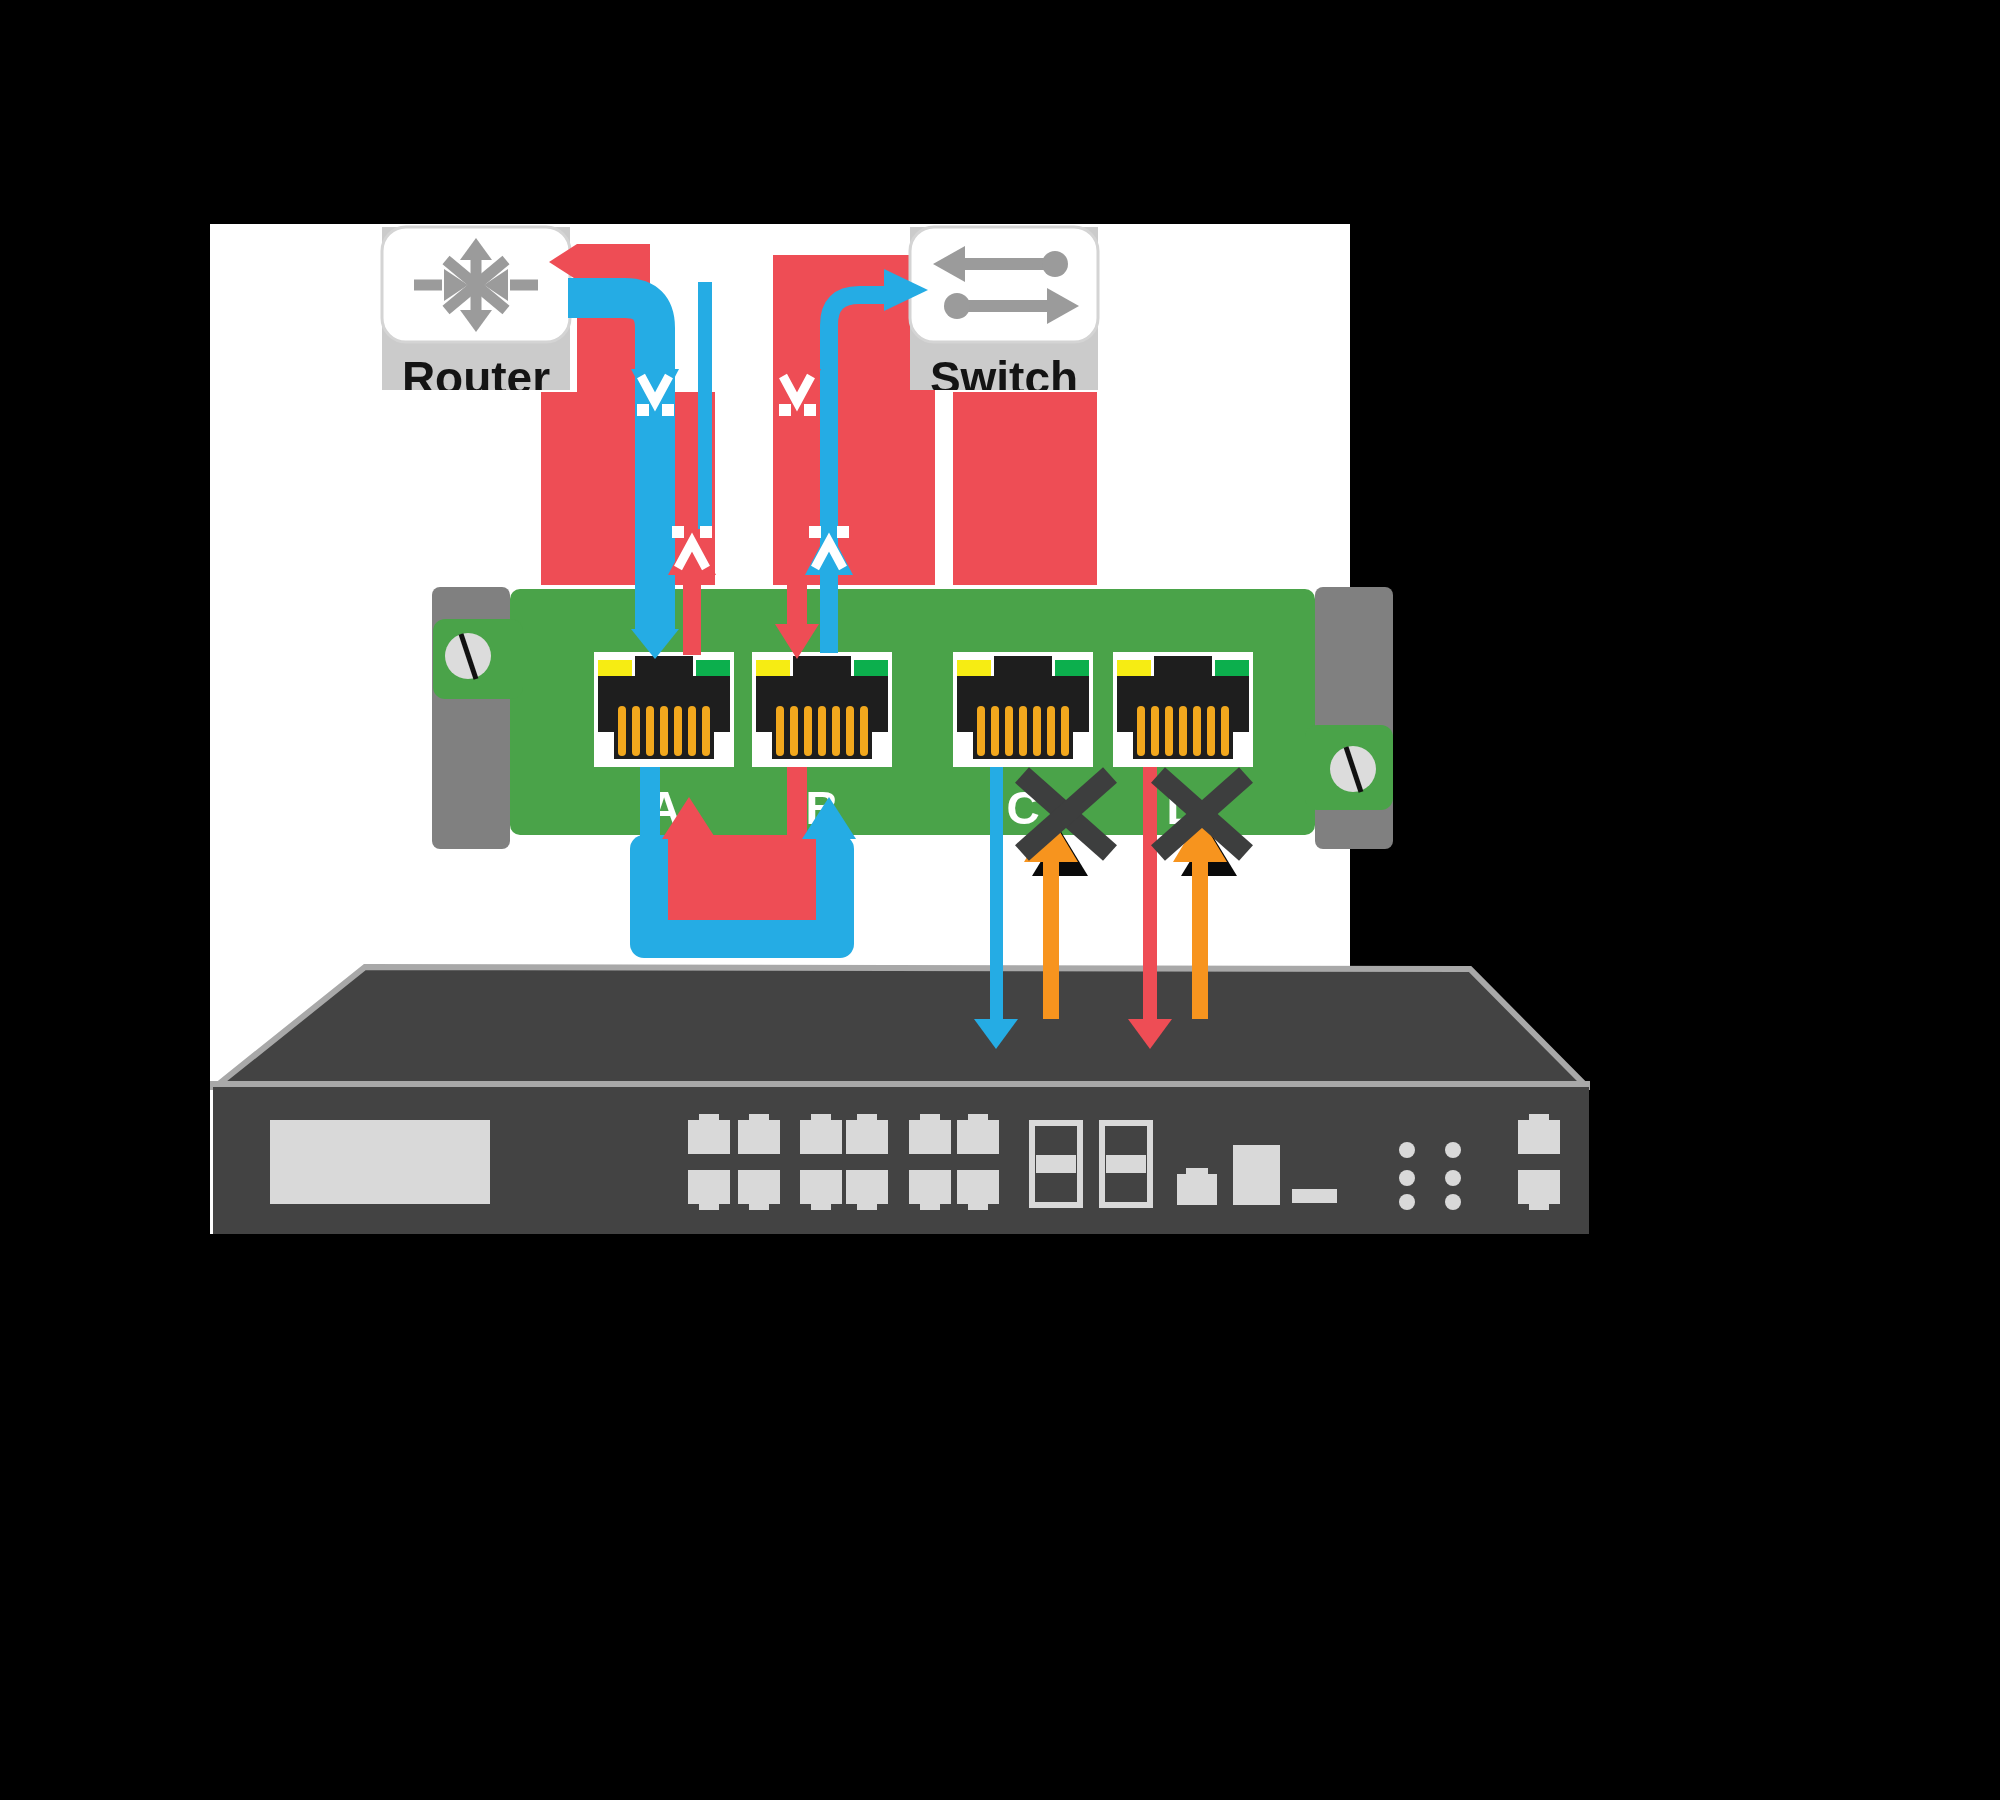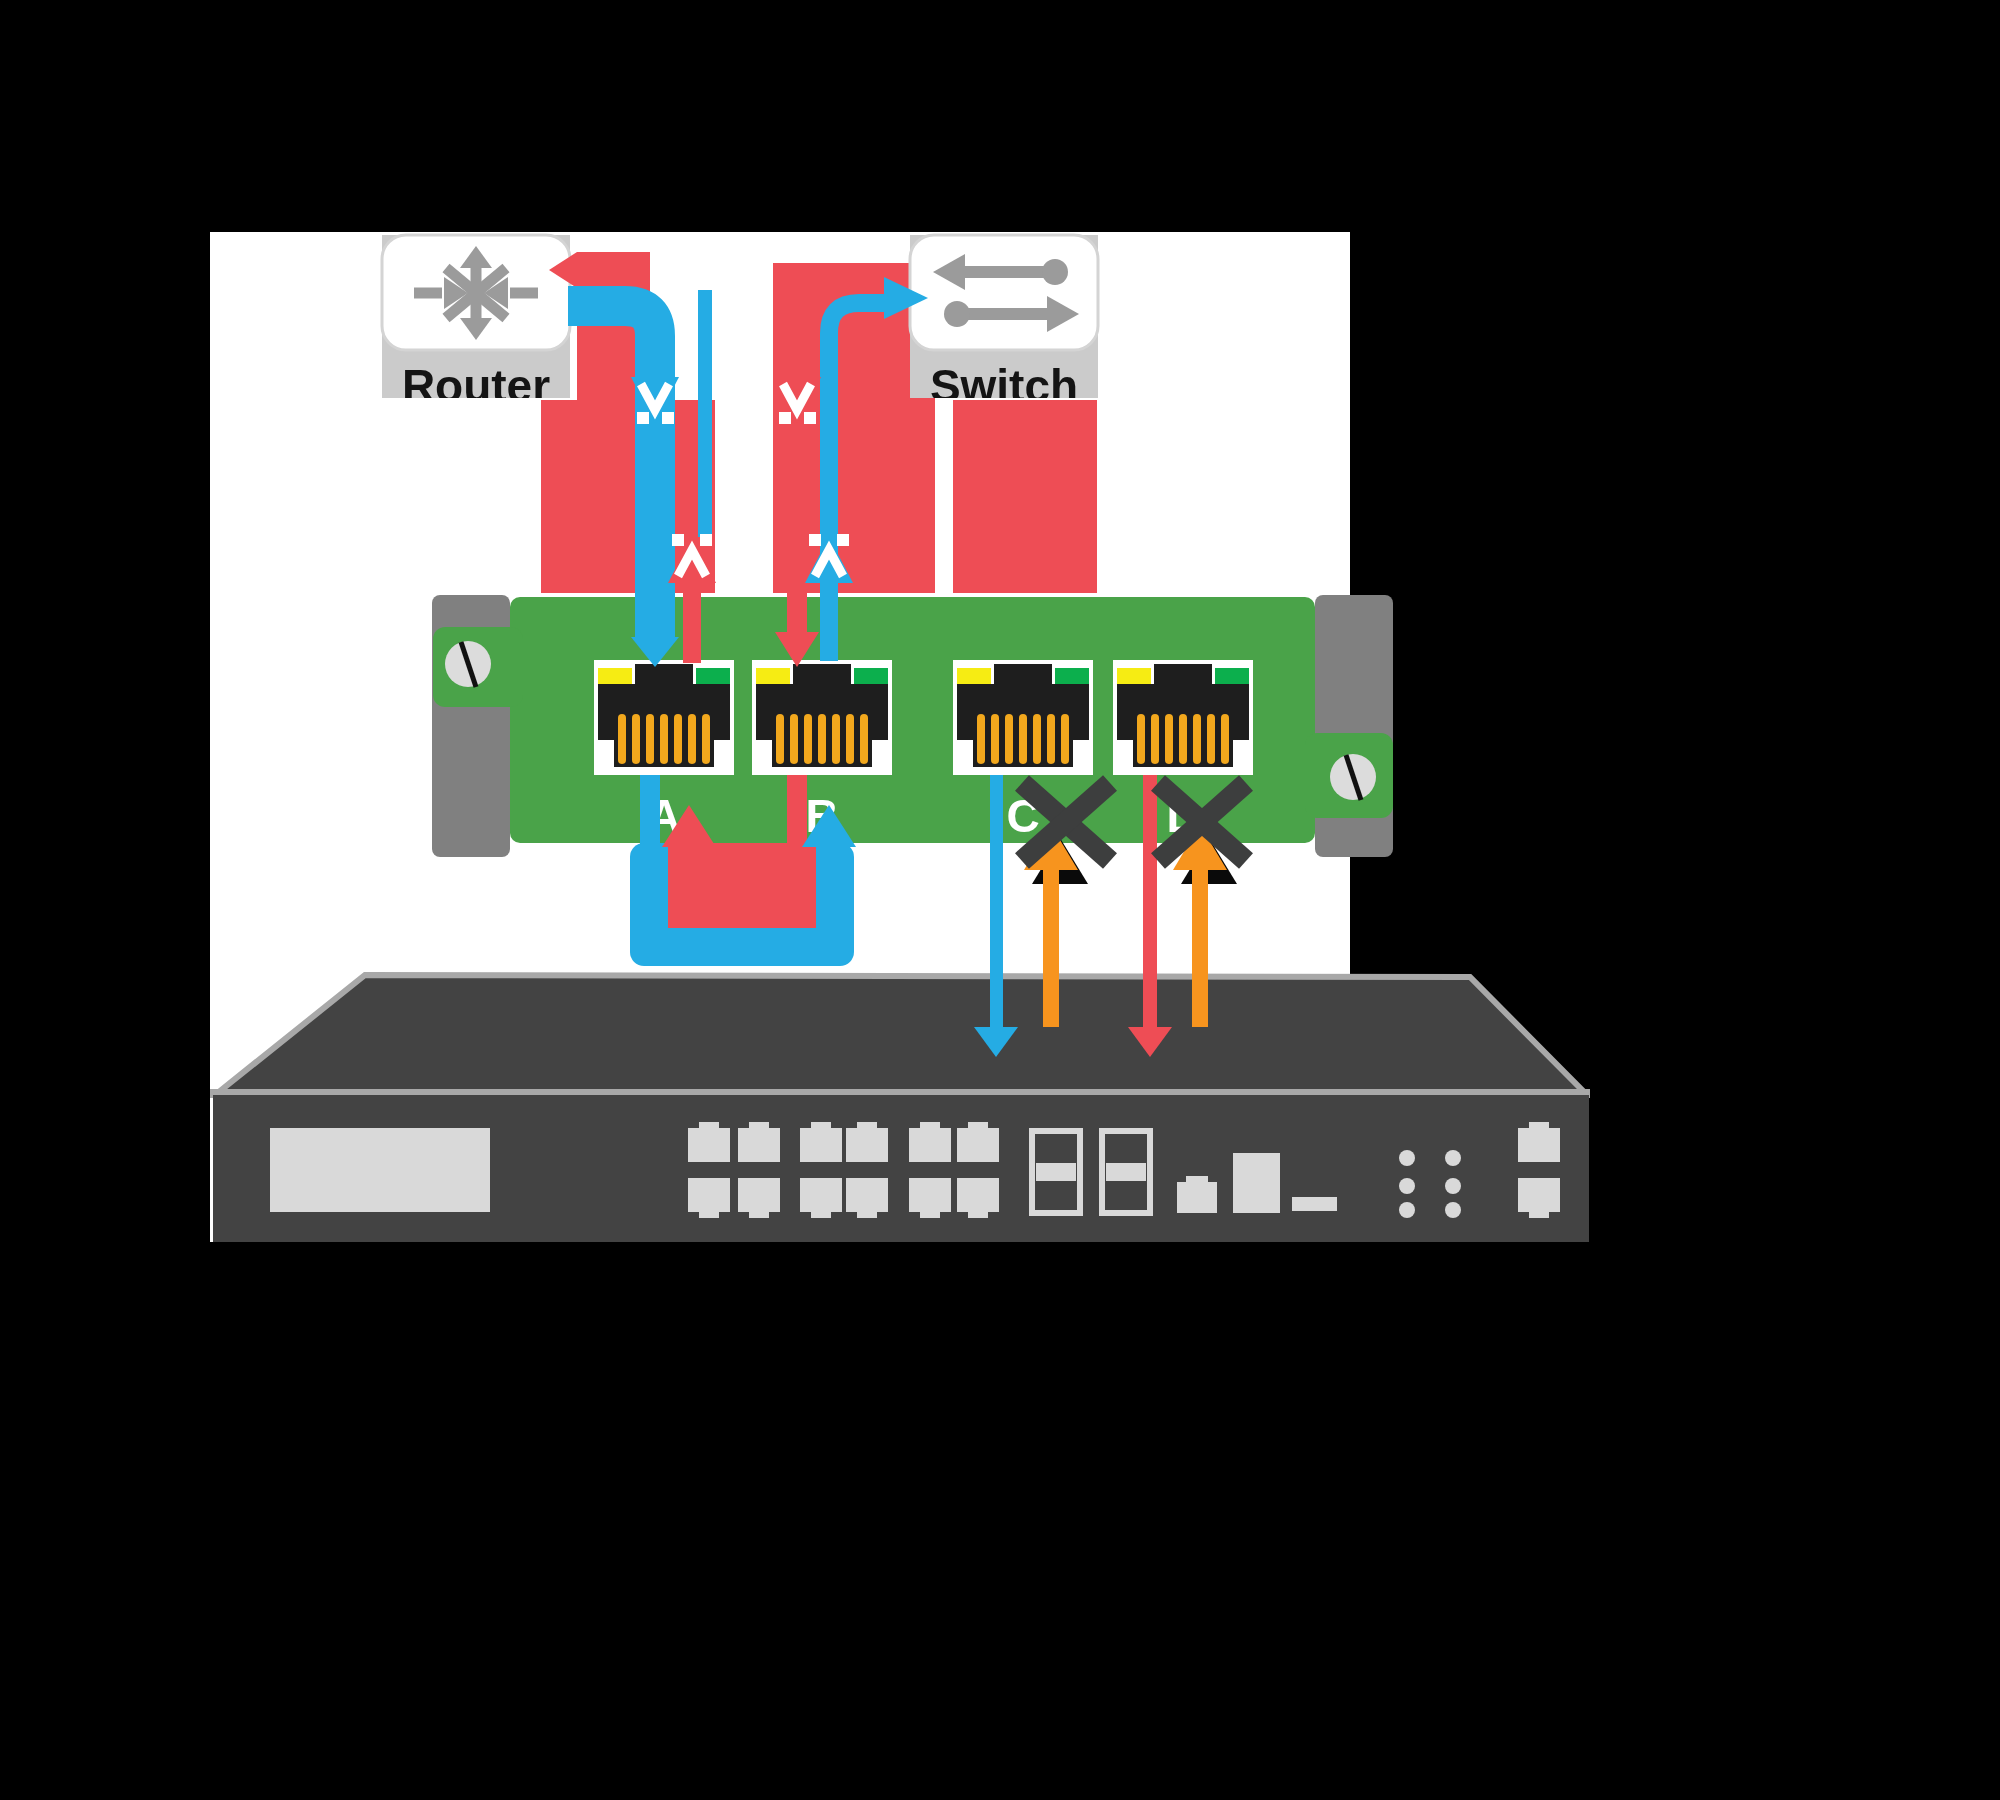--- a/index.html
+++ b/index.html
@@ -1,17 +1,17 @@
 <!DOCTYPE html>
 <html><head>
 <meta charset="utf-8">
 <style>
   html,body{margin:0;padding:0;background:#000;}
   body{width:2000px;height:1800px;position:relative;font-family:"Liberation Sans",sans-serif;}
-  .canvas{position:absolute;left:210px;top:232px;width:1140px;height:1010px;background:#ffffff;}
+  .canvas{position:absolute;left:210px;top:224px;width:1140px;height:1010px;background:#ffffff;}
   svg{display:block;}
   text{font-family:"Liberation Sans","DejaVu Sans",sans-serif;}
   .devlabel{font-size:46px;font-weight:bold;fill:#141414;}
   .portlabel{font-size:46px;font-weight:bold;fill:#ffffff;}
 </style>
 </head>
 <body>
 
 <div class="canvas">
 <svg width="1380" height="1010" viewBox="0 0 1380 1010">

